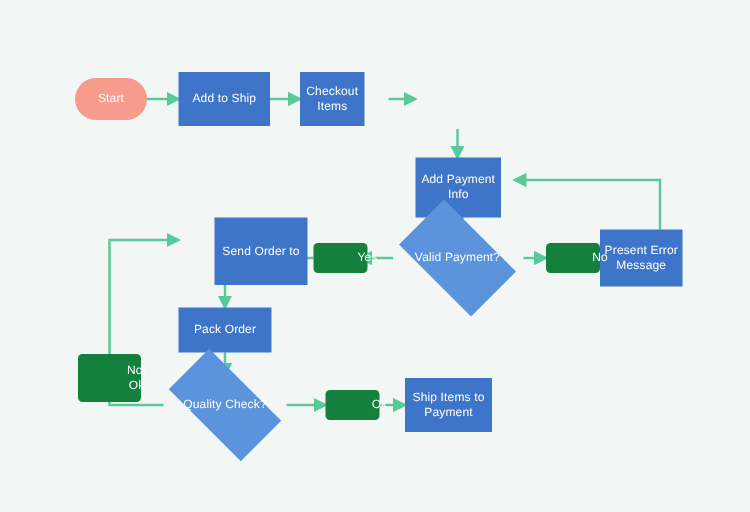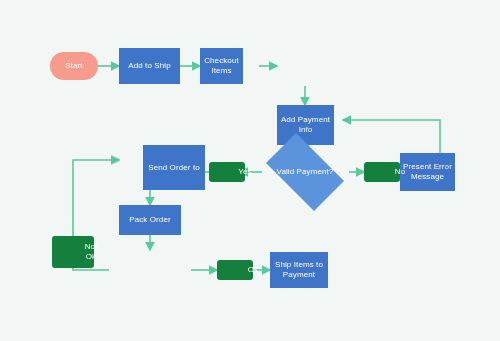--- a/index.html
+++ b/index.html
@@ -146,20 +146,24 @@
   </div>
 
   <div class="node process" style="left:119px; top:145px; width:62px; height:45px;margin-left:24px;">
     <span class="nlabel">Send Order to</span>
   </div>
 
   <div class="node process" style="left:119px; top:205px; width:62px; height:30px;">
     <span class="nlabel">Pack Order</span>
   </div>
 
+  <div class="node decision" style="left:102px; top:243px; width:96px; height:54px;">
+    <div class="diamond"></div>
+    <span class="dtext">Quality Check?</span>
+  </div>
 
   <div class="node process" style="left:270px; top:252px; width:58px; height:36px;">
     <span class="nlabel">Ship Items to Payment</span>
   </div>
 
   <div class="node label" style="left:209px; top:162px; width:31px; height:20px;">
     <span class="nlabel">Yes</span>
   </div>
 
   <div class="node label" style="left:364px; top:162px; width:29px; height:20px;">

